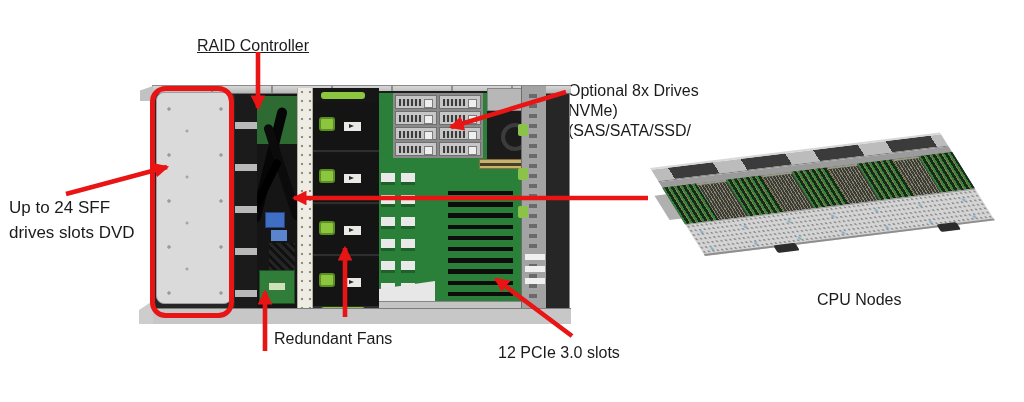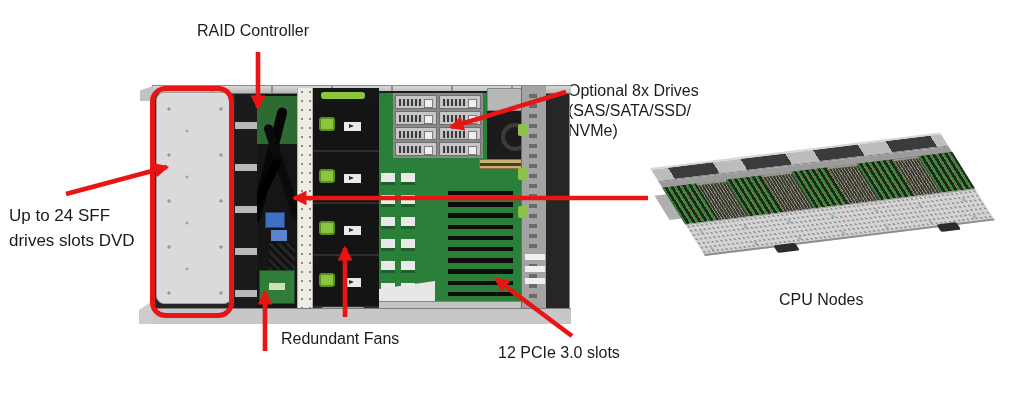--- a/index.html
+++ b/index.html
@@ -103,39 +103,39 @@
   .tray-tab { position:absolute; left:-12px; top:28px; width:12px; height:26px; background:#b0b0b0; }
 
   
   .annot { position:absolute; left:0; top:0; width:1024px; height:402px; pointer-events:none; }
 </style>
 </head>
 <body>
 
 <div class="canvas">
 
-  <div class="lbl" style="left:197px; top:21px;">
+  <div class="lbl" style="left:197px; top:36px;text-decoration:underline;">
     <span>RAID Controller</span>
   </div>
   <div class="lbl" style="left:568px; top:81px;">
     <div>Optional 8x Drives</div>
+    <div>NVMe)</div>
     <div>(SAS/SATA/SSD/</div>
-    <div>NVMe)</div>
-  </div>
-  <div class="lbl lbl-sff" style="left:9px; top:203px;">
+  </div>
+  <div class="lbl lbl-sff" style="left:9px; top:195px;">
     <div>Up to 24 SFF</div>
     <div>drives slots DVD</div>
   </div>
-  <div class="lbl" style="left:281px; top:329px;">
+  <div class="lbl" style="left:274px; top:329px;">
     <span>Redundant Fans</span>
   </div>
   <div class="lbl" style="left:498px; top:343px;">
     <span>12 PCIe 3.0 slots</span>
   </div>
-  <div class="lbl" style="left:779px; top:290px;">
+  <div class="lbl" style="left:817px; top:290px;">
     <span>CPU Nodes</span>
   </div>
 
   <div class="chassis">
     <div class="ear-tl"></div>
     <div class="ear-bl"></div>
     <div class="top-rail"></div>
 
     <div class="bay-panel"></div>
     <div class="backplane-col"></div>

